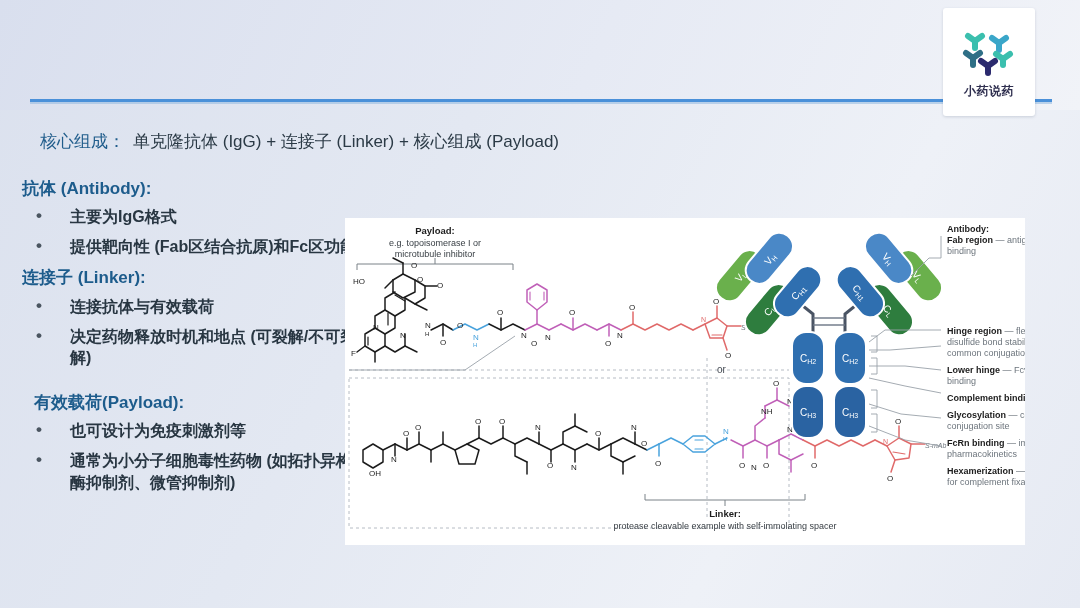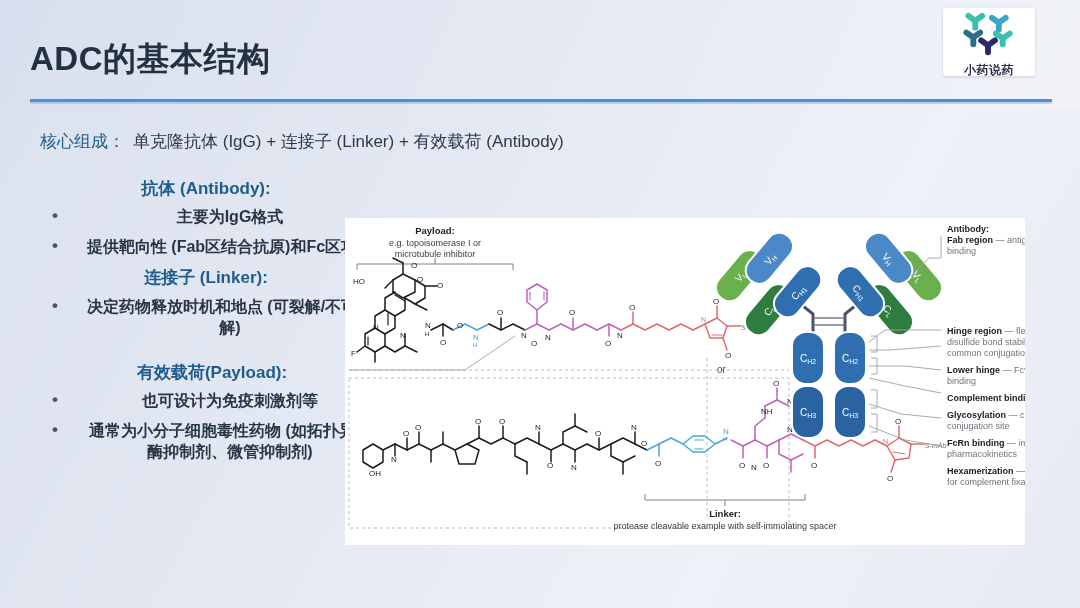--- a/index.html
+++ b/index.html
@@ -27,39 +27,39 @@
   .title-rule{
     position:absolute;left:30px;top:99px;width:1022px;height:3px;
     background:#4a90d9;
   }
   .title-rule-shadow{
     position:absolute;left:30px;top:102px;width:1022px;height:2px;
     background:#8fb8e0;opacity:.55;
   }
   
   .logo-card{
-    position:absolute;right:45px;top:8px;width:92px;height:68px;
+    position:absolute;right:45px;top:8px;width:92px;height:108px;
     background:#ffffff;border-radius:3px;
     box-shadow:0 1px 3px rgba(40,60,90,.18);
     display:flex;flex-direction:column;align-items:center;justify-content:center;
   }
   .logo-mark{width:60px;height:55px;display:block;}
   .logo-text{
     margin-top:2px;font-size:12px;font-weight:bold;color:#2f2f4f;
     letter-spacing:0.5px;line-height:1;
   }
   
   .core-line{
     position:absolute;left:40px;top:130px;
     font-size:17px;color:#2b3a46;white-space:nowrap;
   }
   .core-line .lead{font-weight:normal;color:#1f5c8b;margin-right:8px;}
   
   .col{
-    position:absolute;left:34px;top:178px;width:340px;text-align:center;
+    position:absolute;left:18px;top:178px;width:340px;
   }
   .sec-head{
     font-size:17px;font-weight:bold;color:#1d5c8c;
     margin:0 0 7px 4px;line-height:1.25;
   }
   .sec-head.payload{margin-left:16px;}
   ul.bul{list-style:none;margin:0 0 10px 0;padding:0;}
   ul.bul li{
     position:relative;font-size:16px;color:#283642;
     line-height:1.32;margin-bottom:9px;padding-left:52px;font-weight:bold;
@@ -76,21 +76,20 @@
     background:#ffffff;overflow:hidden;
   }
   .fig-svg{display:block;width:680px;height:327px;}
 </style>
 </head>
 <body>
 
 <div class="slide">
 
   <div class="header">
-    <div class="page-title">ADC的基本结构</div>
     <div class="title-rule"></div>
     <div class="title-rule-shadow"></div>
 
     <div class="logo-card">
       <svg class="logo-mark" viewBox="0 0 60 55">
         <g stroke-linecap="round" stroke-linejoin="round" fill="none" stroke-width="6">
 
           <g stroke="#3bbfae" transform="translate(16,13)">
             <path d="M0,0 L0,7"></path>
               <path d="M0,0 L-7,-5"></path>
@@ -120,33 +119,34 @@
               <path d="M0,0 L-7,-5"></path>
               <path d="M0,0 L7,-5"></path>
           </g>
         </g>
       </svg>
       <div class="logo-text">小药说药</div>
     </div>
   </div>
 
   <div class="core-line">
-    <span class="lead">核心组成：</span><span>单克隆抗体 (IgG) + 连接子 (Linker) + 有效载荷 (Antibody)</span>
+    <span class="lead">核心组成：</span><span>单克隆抗体 (IgG) + 连接子 (Linker) + 核心组成 (Payload)</span>
   </div>
 
   <div class="col">
 
     <div class="sec-head">抗体 (Antibody):</div>
     <ul class="bul">
       <li>主要为IgG格式</li>
       <li>提供靶向性 (Fab区结合抗原)和Fc区功能</li>
     </ul>
 
     <div class="sec-head gap-a">连接子 (Linker):</div>
     <ul class="bul">
+      <li>连接抗体与有效载荷</li>
       <li>决定药物释放时机和地点 (可裂解/不可裂解)</li>
     </ul>
 
     <div class="sec-head payload gap-b">有效载荷(Payload):</div>
     <ul class="bul">
       <li>也可设计为免疫刺激剂等</li>
       <li>通常为小分子细胞毒性药物 (如拓扑异构酶抑制剂、微管抑制剂)</li>
     </ul>
   </div>
 

